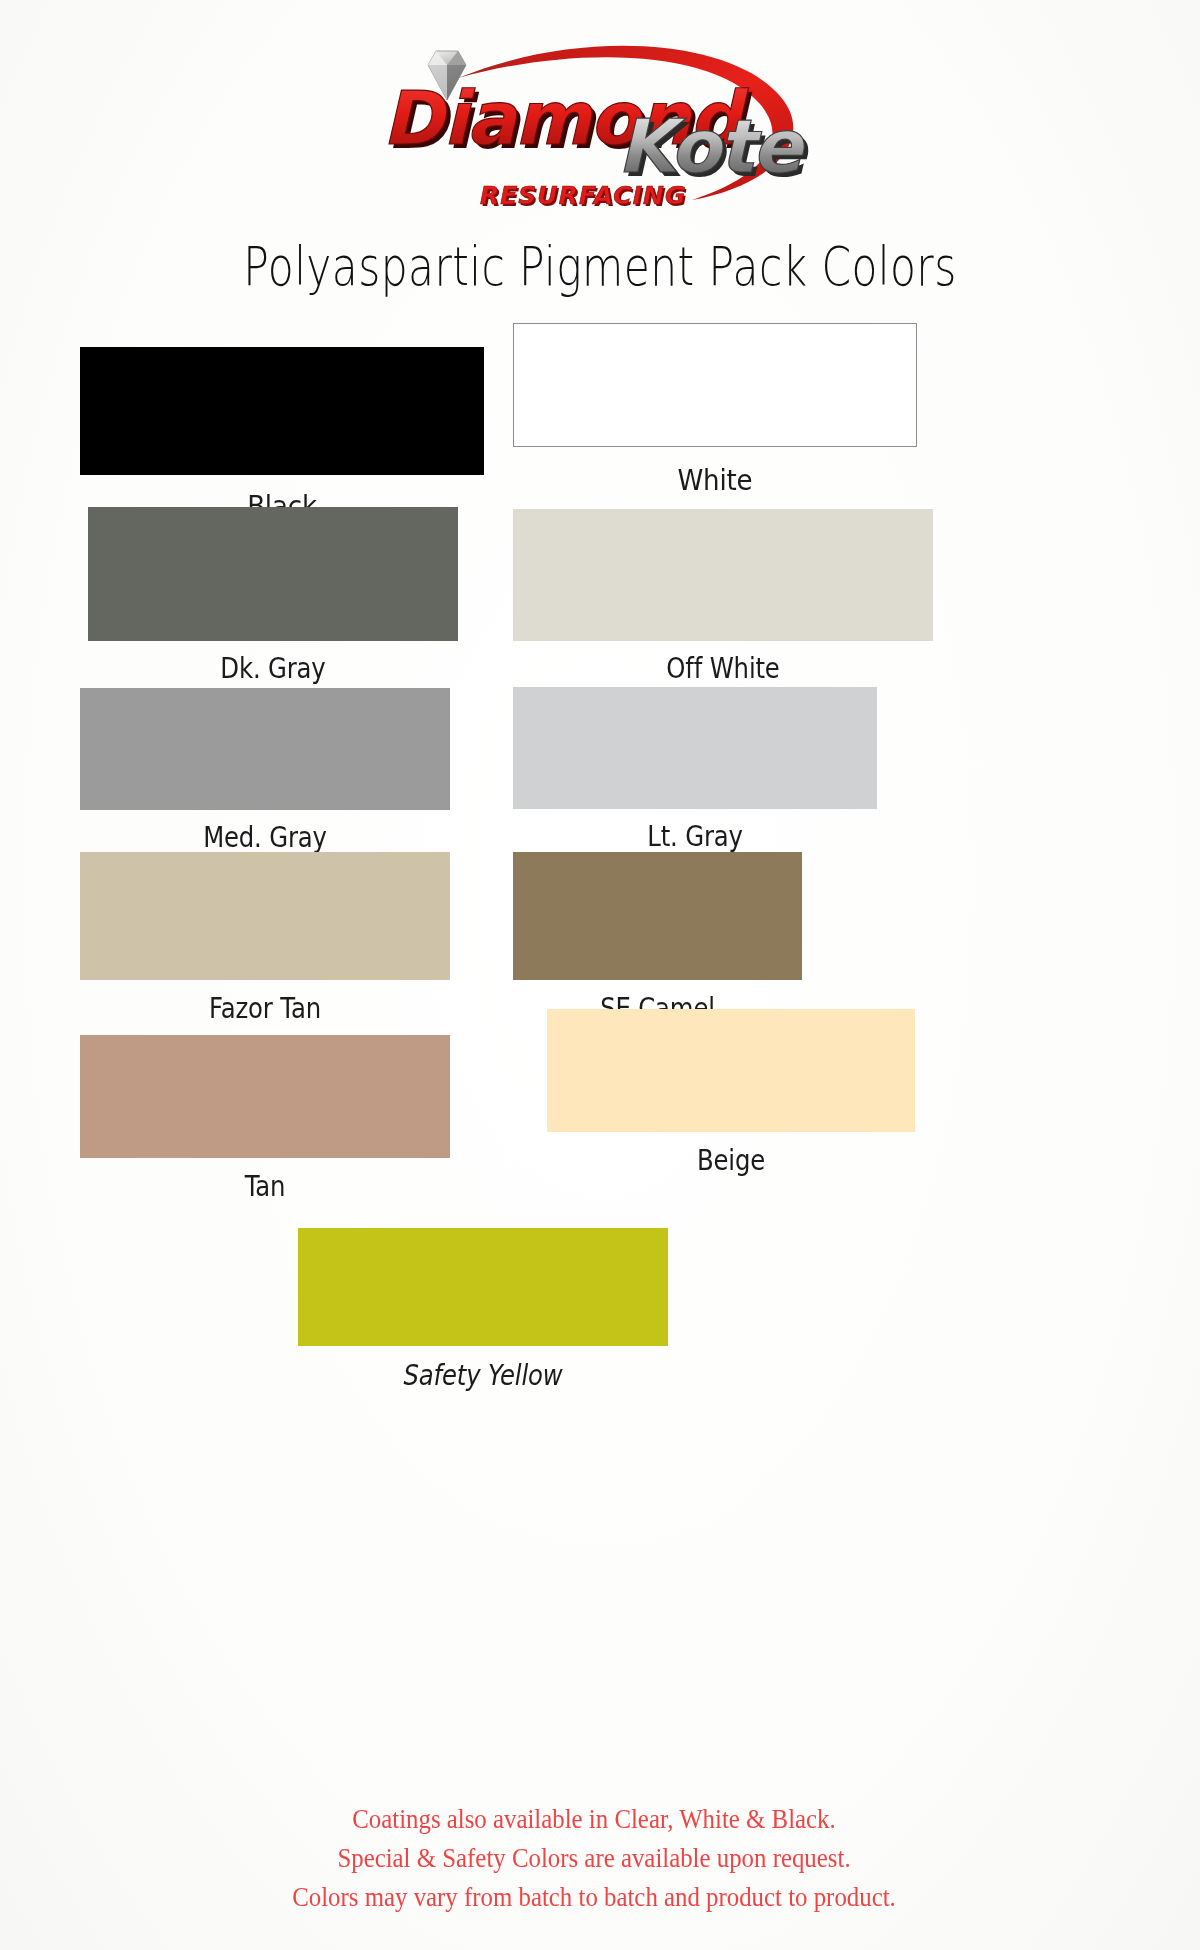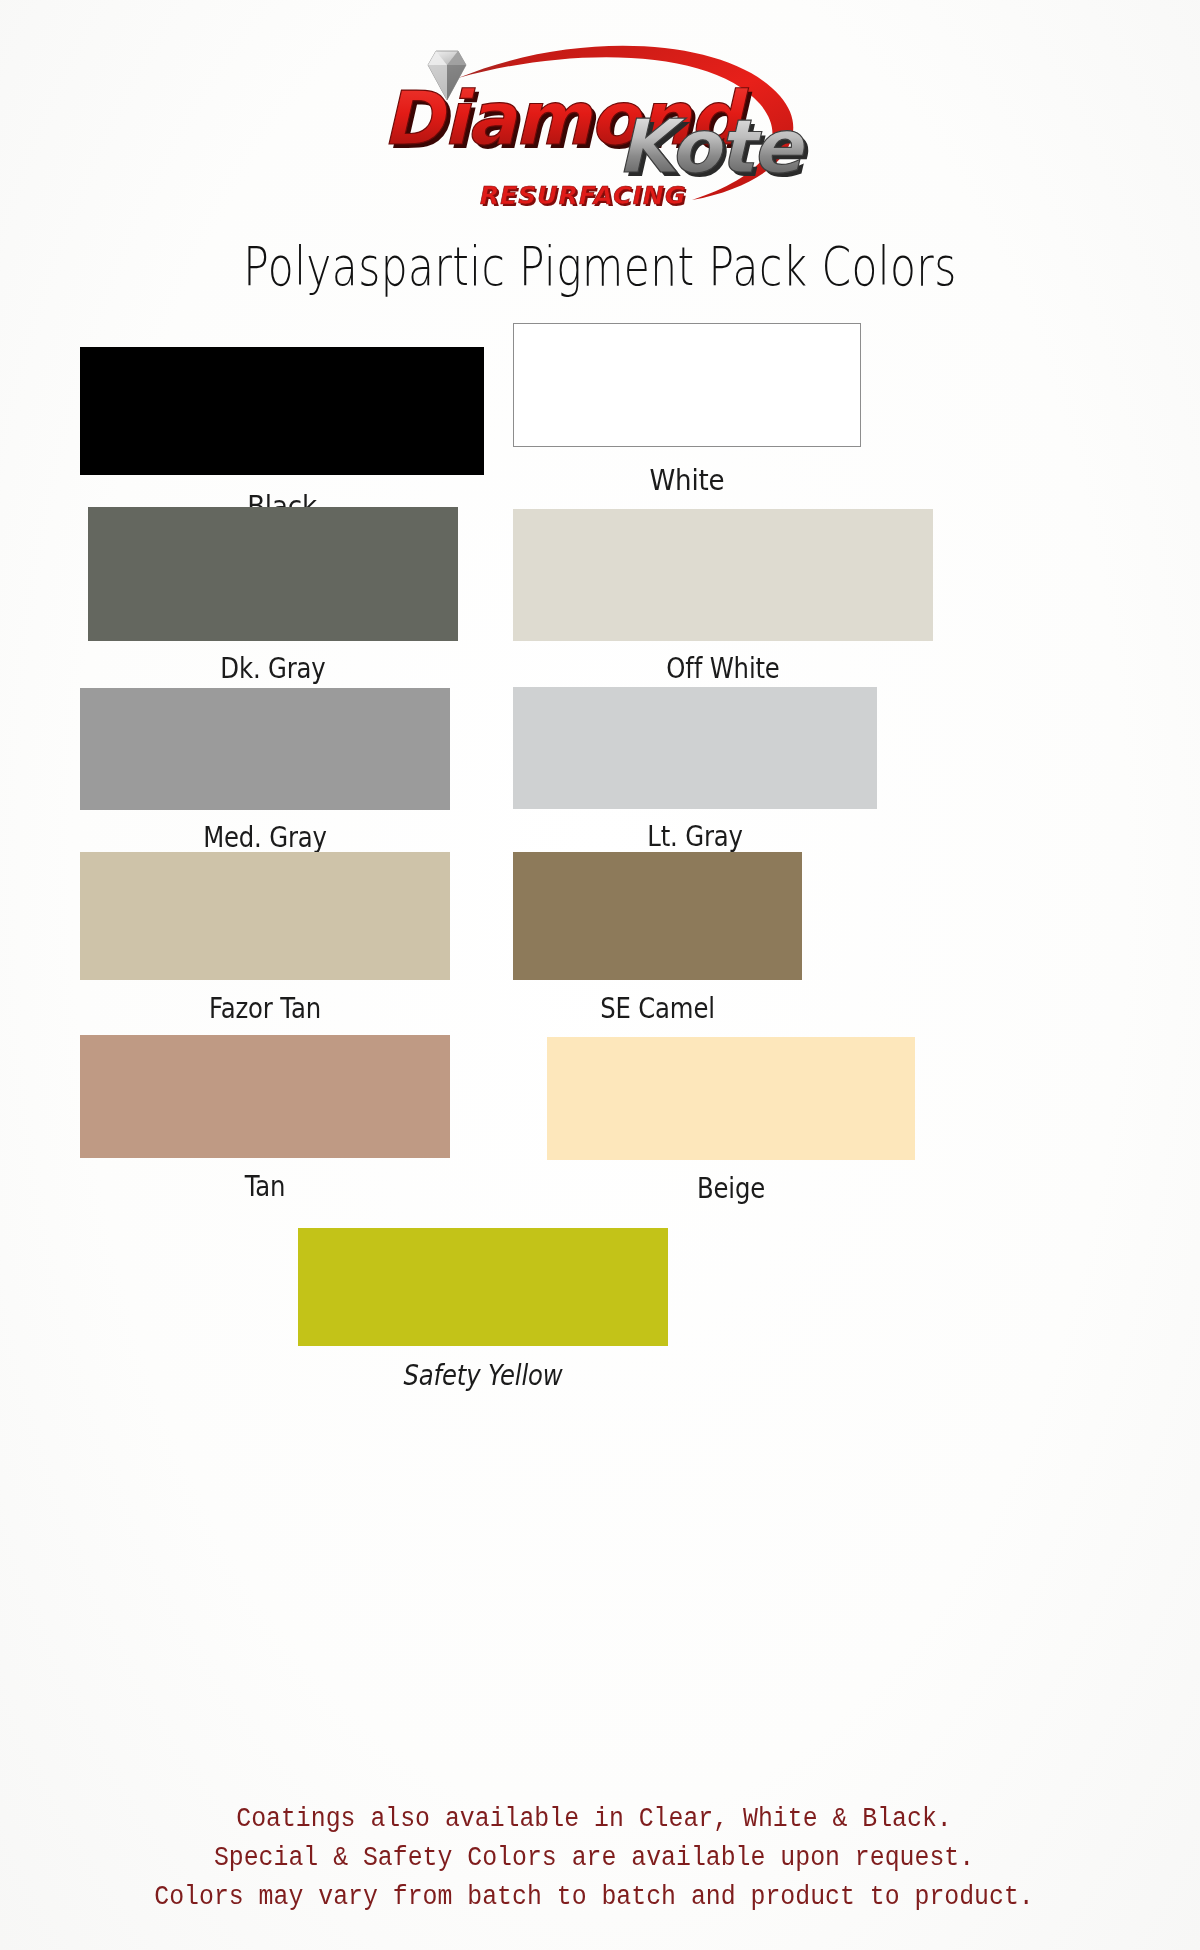--- a/index.html
+++ b/index.html
@@ -89,24 +89,24 @@
   .label.cond {
     transform: scaleX(0.84);
   }
 
   
   .footer {
     position: absolute;
     left: 0; right: 12px;
     top: 1800px;
     text-align: center;
-    font-family: Liberation Mono, monospace;
+    font-family: Liberation Serif, serif;
     font-size: 27px;
     line-height: 39px;
-    color: #7f1d1d;
+    color: #ef4444;
   }
   .footer div {
     transform: scaleX(0.92);
     white-space: nowrap;
   }
 </style>
 </head>
 <body>
 
 <div class="page"></div>
@@ -167,21 +167,21 @@
 
 <div class="title">Polyaspartic  Pigment  Pack Colors</div>
 
 <div class="grid">
 
   <div class="row">
     <div class="cell" style="left:80px; top:0px; width:404px;margin-top:22px;">
       <div class="swatch" style="height:128px; background:#000000;"></div>
       <div class="label" style="margin-top:14px;">Black</div>
     </div>
-    <div class="cell" style="left:513px; top:-2px; width:348px;">
+    <div class="cell" style="left:513px; top:-2px; width:404px;">
       <div class="swatch bordered" style="height:124px; background:#ffffff;"></div>
       <div class="label" style="margin-top:16px;">White</div>
     </div>
   </div>
 
   <div class="row">
     <div class="cell" style="left:80px; top:182px; width:370px;padding-left:8px;">
       <div class="swatch" style="height:134px; background:#64675f;"></div>
       <div class="label cond" style="margin-top:10px;">Dk. Gray</div>
     </div>
@@ -211,21 +211,21 @@
       <div class="swatch" style="height:128px; background:#8d7a5a;"></div>
       <div class="label cond" style="margin-top:11px;">SE Camel</div>
     </div>
   </div>
 
   <div class="row">
     <div class="cell" style="left:80px; top:710px; width:370px;">
       <div class="swatch" style="height:123px; background:#bf9a84;"></div>
       <div class="label cond" style="margin-top:11px;">Tan</div>
     </div>
-    <div class="cell" style="left:513px; top:712px; width:368px;padding-left:34px;">
+    <div class="cell" style="left:513px; top:684px; width:368px;padding-left:34px;">
       <div class="swatch" style="height:123px; background:#fde7bb;"></div>
       <div class="label cond" style="margin-top:11px;">Beige</div>
     </div>
   </div>
 
   <div class="row">
     <div class="cell" style="left:298px; top:903px; width:370px;font-style:italic;">
       <div class="swatch" style="height:118px; background:#c3c318;"></div>
       <div class="label cond" style="margin-top:12px;">Safety Yellow</div>
     </div>

